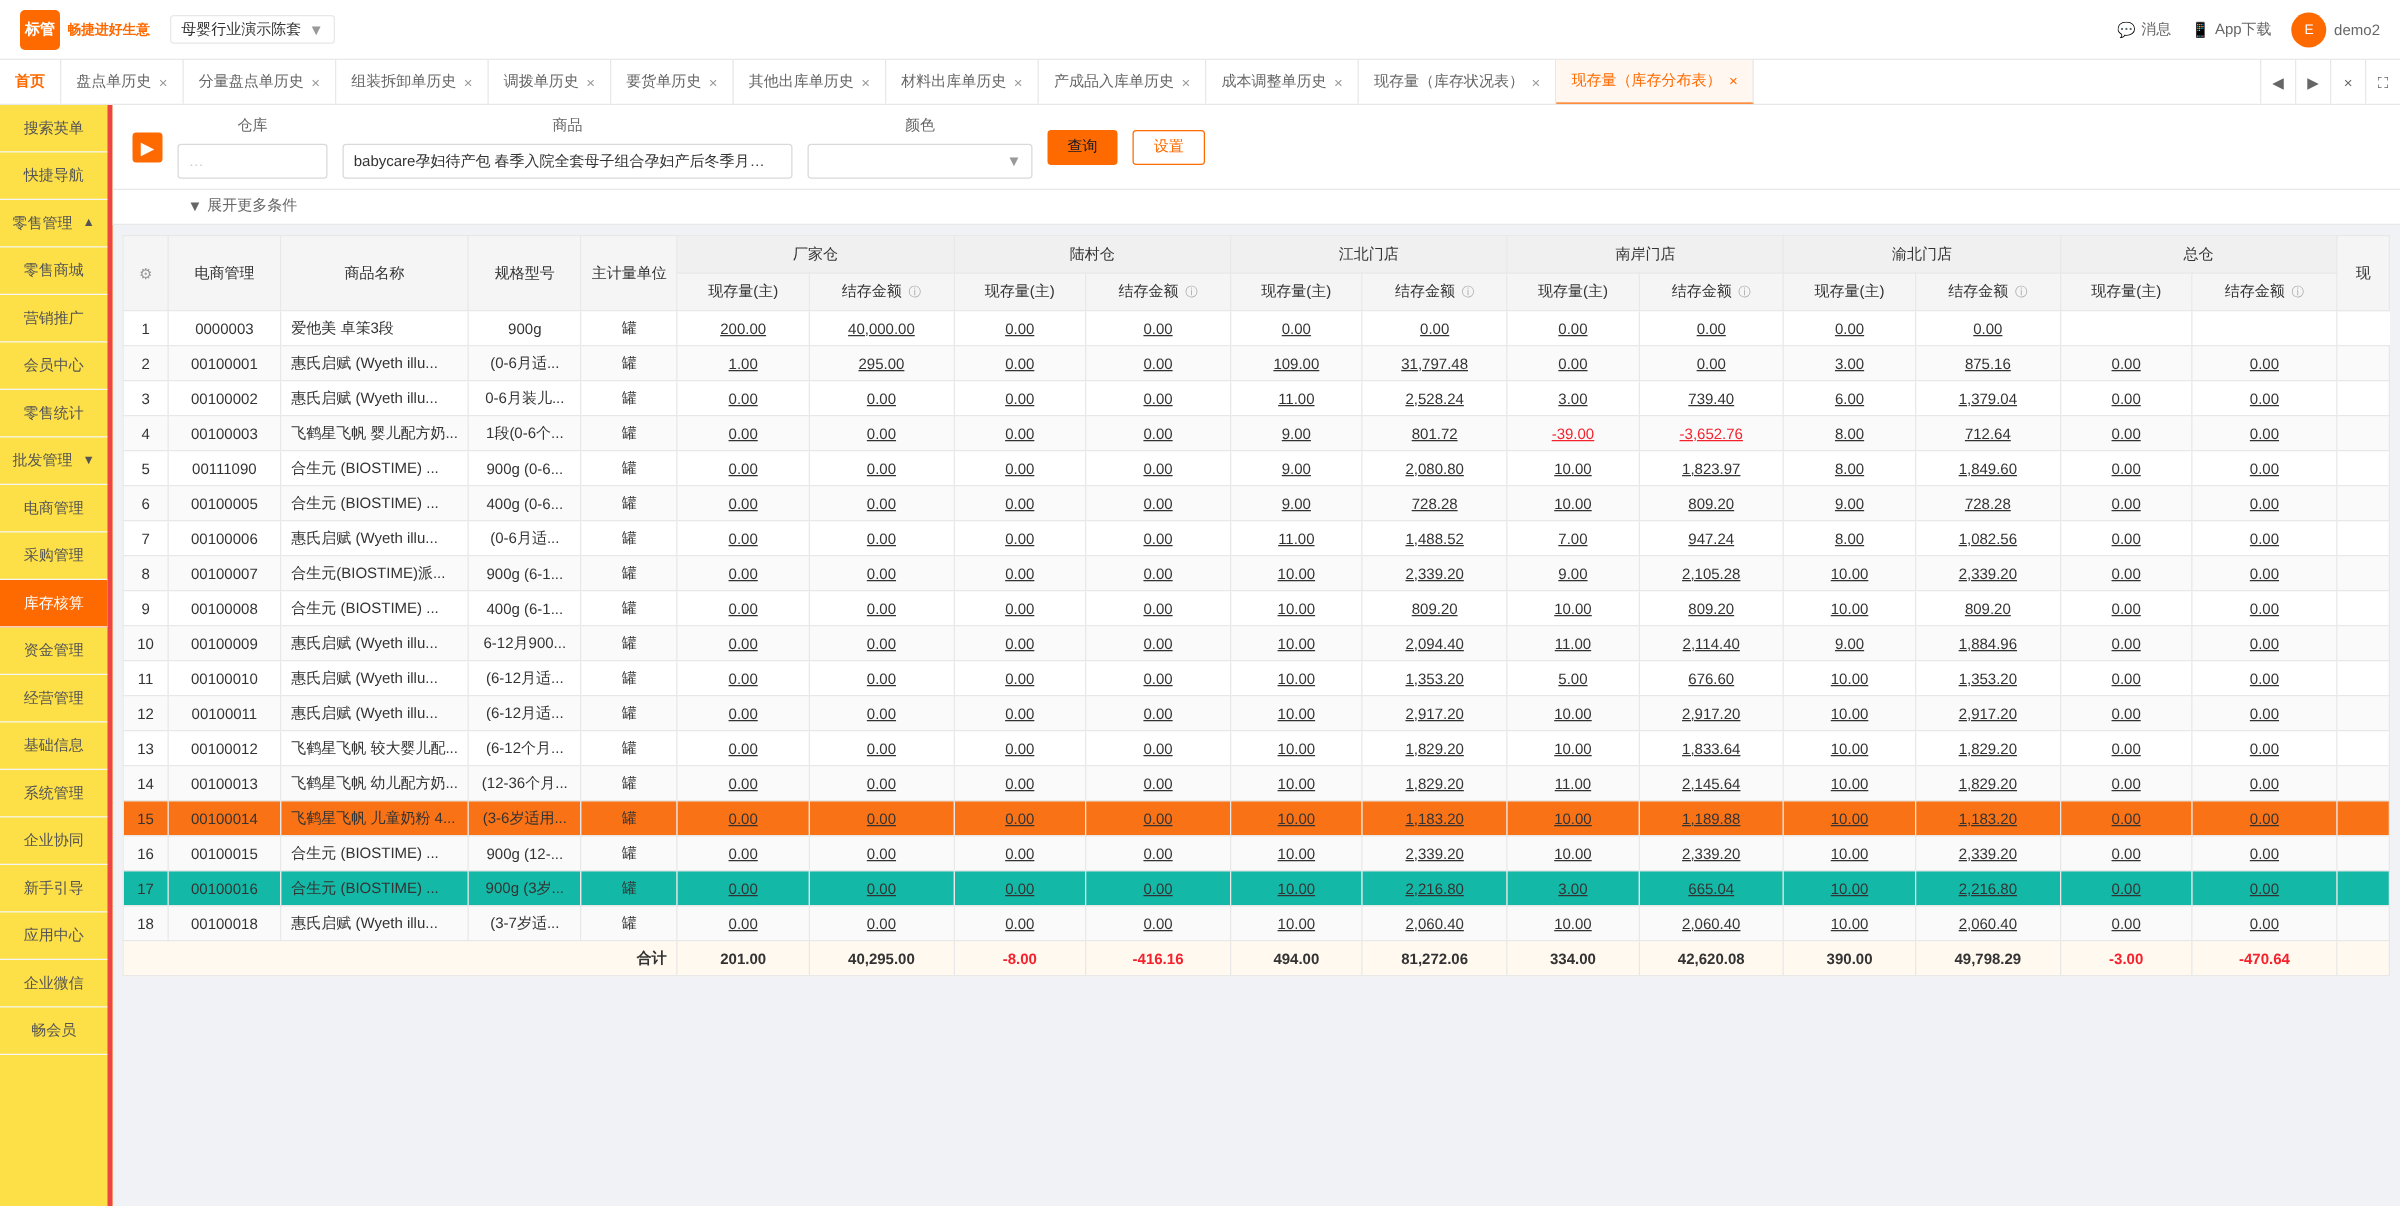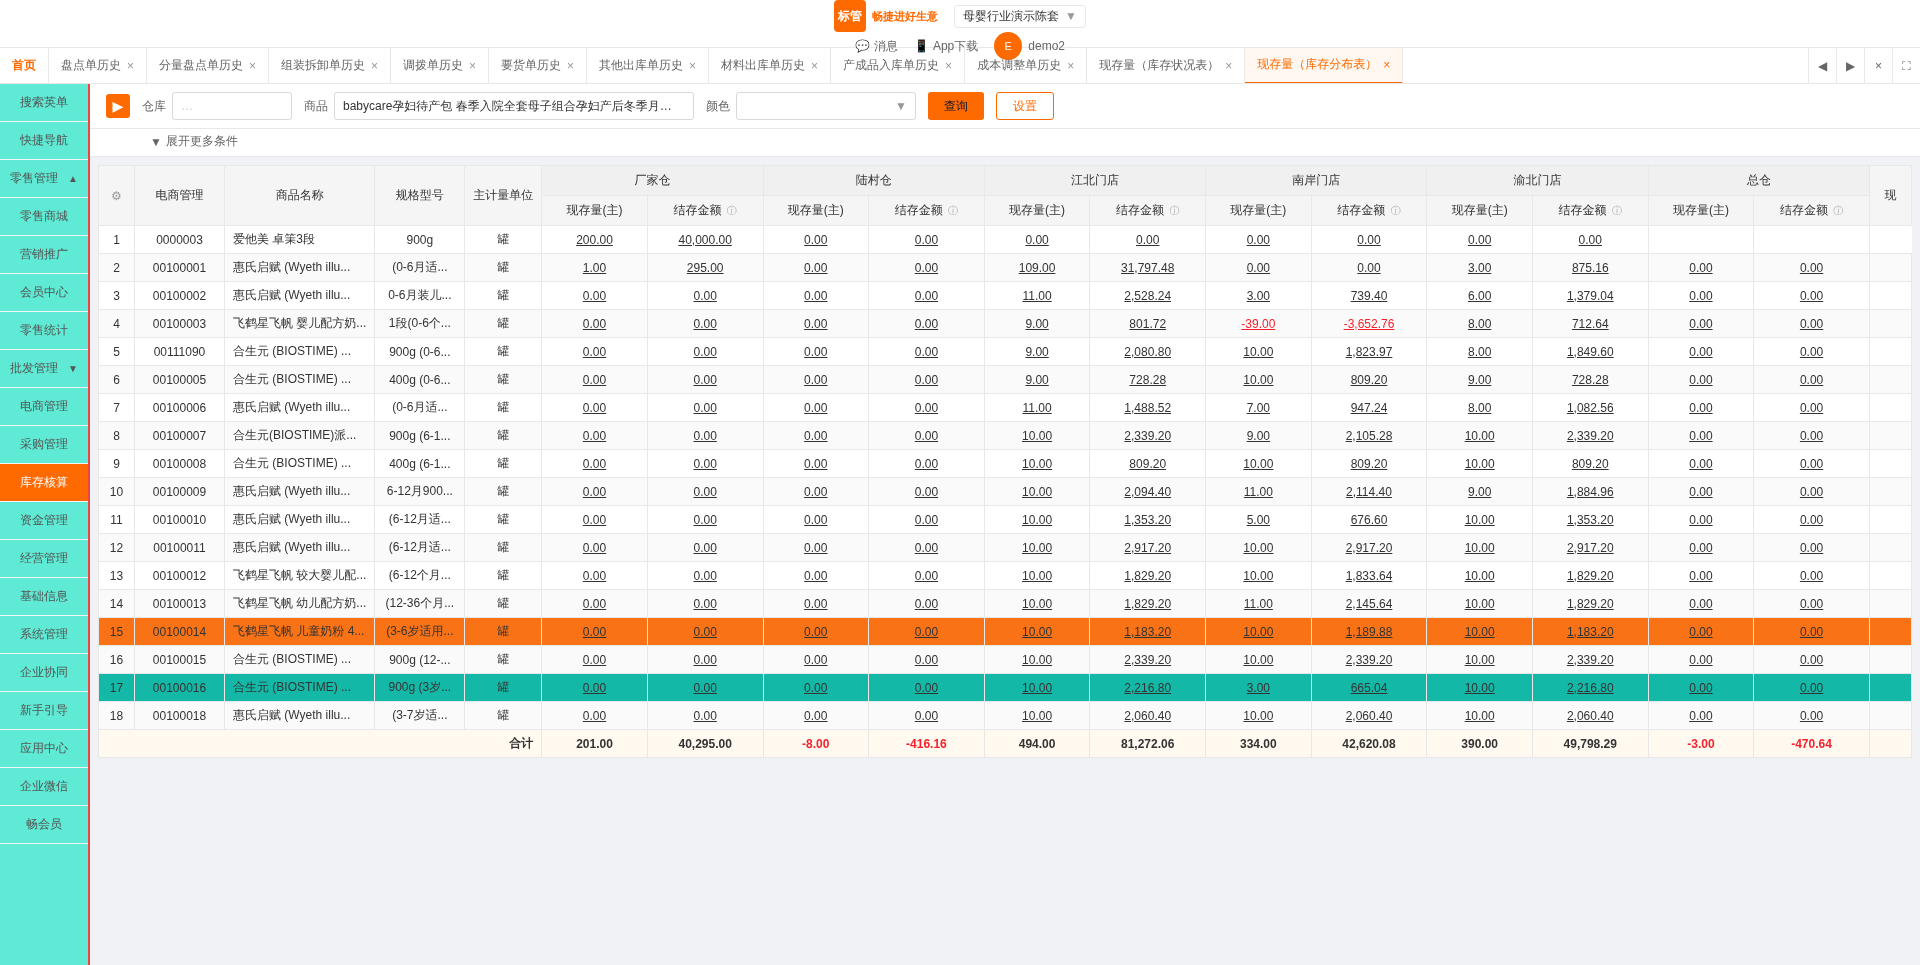--- a/index.html
+++ b/index.html
@@ -7,21 +7,20 @@
     
     
     .top-bar {
       height: 48px;
       background: #fff;
       display: flex;
       align-items: center;
       justify-content: space-between;
       padding: 0 16px;
       border-bottom: 1px solid #e8e8e8;
-      flex-direction: column;
     }
     .top-bar-left { display: flex; align-items: center; gap: 8px; }
     .logo-area { display: flex; align-items: center; gap: 6px; color: #ff6a00; font-weight: bold; font-size: 13px; }
     .logo-icon { width: 32px; height: 32px; background: #ff6a00; border-radius: 4px; display: flex; align-items: center; justify-content: center; color: #fff; font-size: 10px; }
     .top-bar-right { display: flex; align-items: center; gap: 16px; color: #666; }
     .top-bar-right span { display: flex; align-items: center; gap: 4px; cursor: pointer; }
     .avatar { width: 28px; height: 28px; background: #ff6a00; border-radius: 50%; display: flex; align-items: center; justify-content: center; color: #fff; font-size: 11px; }
 
     
     .nav-tabs {
@@ -50,22 +49,22 @@
     .nav-tab.home { color: #ff6a00; font-weight: bold; }
     .nav-arrows { display: flex; align-items: center; margin-left: auto; }
     .nav-arrow-btn { width: 28px; height: 36px; display: flex; align-items: center; justify-content: center; cursor: pointer; border-left: 1px solid #e8e8e8; color: #666; }
 
     
     .main-layout { display: flex; height: calc(965px - 84px); }
 
     
     .sidebar {
       width: 90px;
-      background: #5eead4;
-      border-right: 2px solid #ef4444;
+      background: #fde047;
+      border-right: 4px solid #ef4444;
       display: flex;
       flex-direction: column;
       overflow-y: auto;
     }
     .sidebar-item {
       padding: 10px 6px;
       text-align: center;
       cursor: pointer;
       color: #555;
       border-bottom: 1px solid #f5f5f5;
@@ -94,21 +93,21 @@
     .filter-bar {
       background: #fff;
       padding: 8px 16px;
       display: flex;
       align-items: center;
       gap: 12px;
       border-bottom: 1px solid #e8e8e8;
       flex-wrap: wrap;
     }
     .filter-expand-btn { width: 24px; height: 24px; background: #ff6a00; color: #fff; border-radius: 3px; display: flex; align-items: center; justify-content: center; cursor: pointer; font-size: 14px; flex-shrink: 0; }
-    .filter-group { display: flex; align-items: center; gap: 6px; }
+    .filter-group { display: flex; align-items: center; gap: 6px; flex-direction: column; }
     .filter-label { color: #666; white-space: nowrap; }
     .filter-input-wide { height: 28px; border: 1px solid #d9d9d9; border-radius: 3px; padding: 0 8px; width: 320px; color: #333; background: #fff; display: flex; align-items: center; justify-content: space-between; }
     .btn-query { height: 28px; padding: 0 16px; background: #ff6a00; color: #0f172a; border: none; border-radius: 3px; cursor: pointer; }
     .btn-setting { height: 28px; padding: 0 16px; background: #fff; color: #ff6a00; border: 1px solid #ff6a00; border-radius: 3px; cursor: pointer; }
     .expand-more { display: flex; align-items: center; gap: 4px; color: #666; cursor: pointer; font-size: 12px; }
 
     
     .table-container { flex: 1; overflow: auto; padding: 8px; }
     .data-table { width: 100%; border-collapse: collapse; background: #fff; font-size: 12px; }
     .data-table th {

